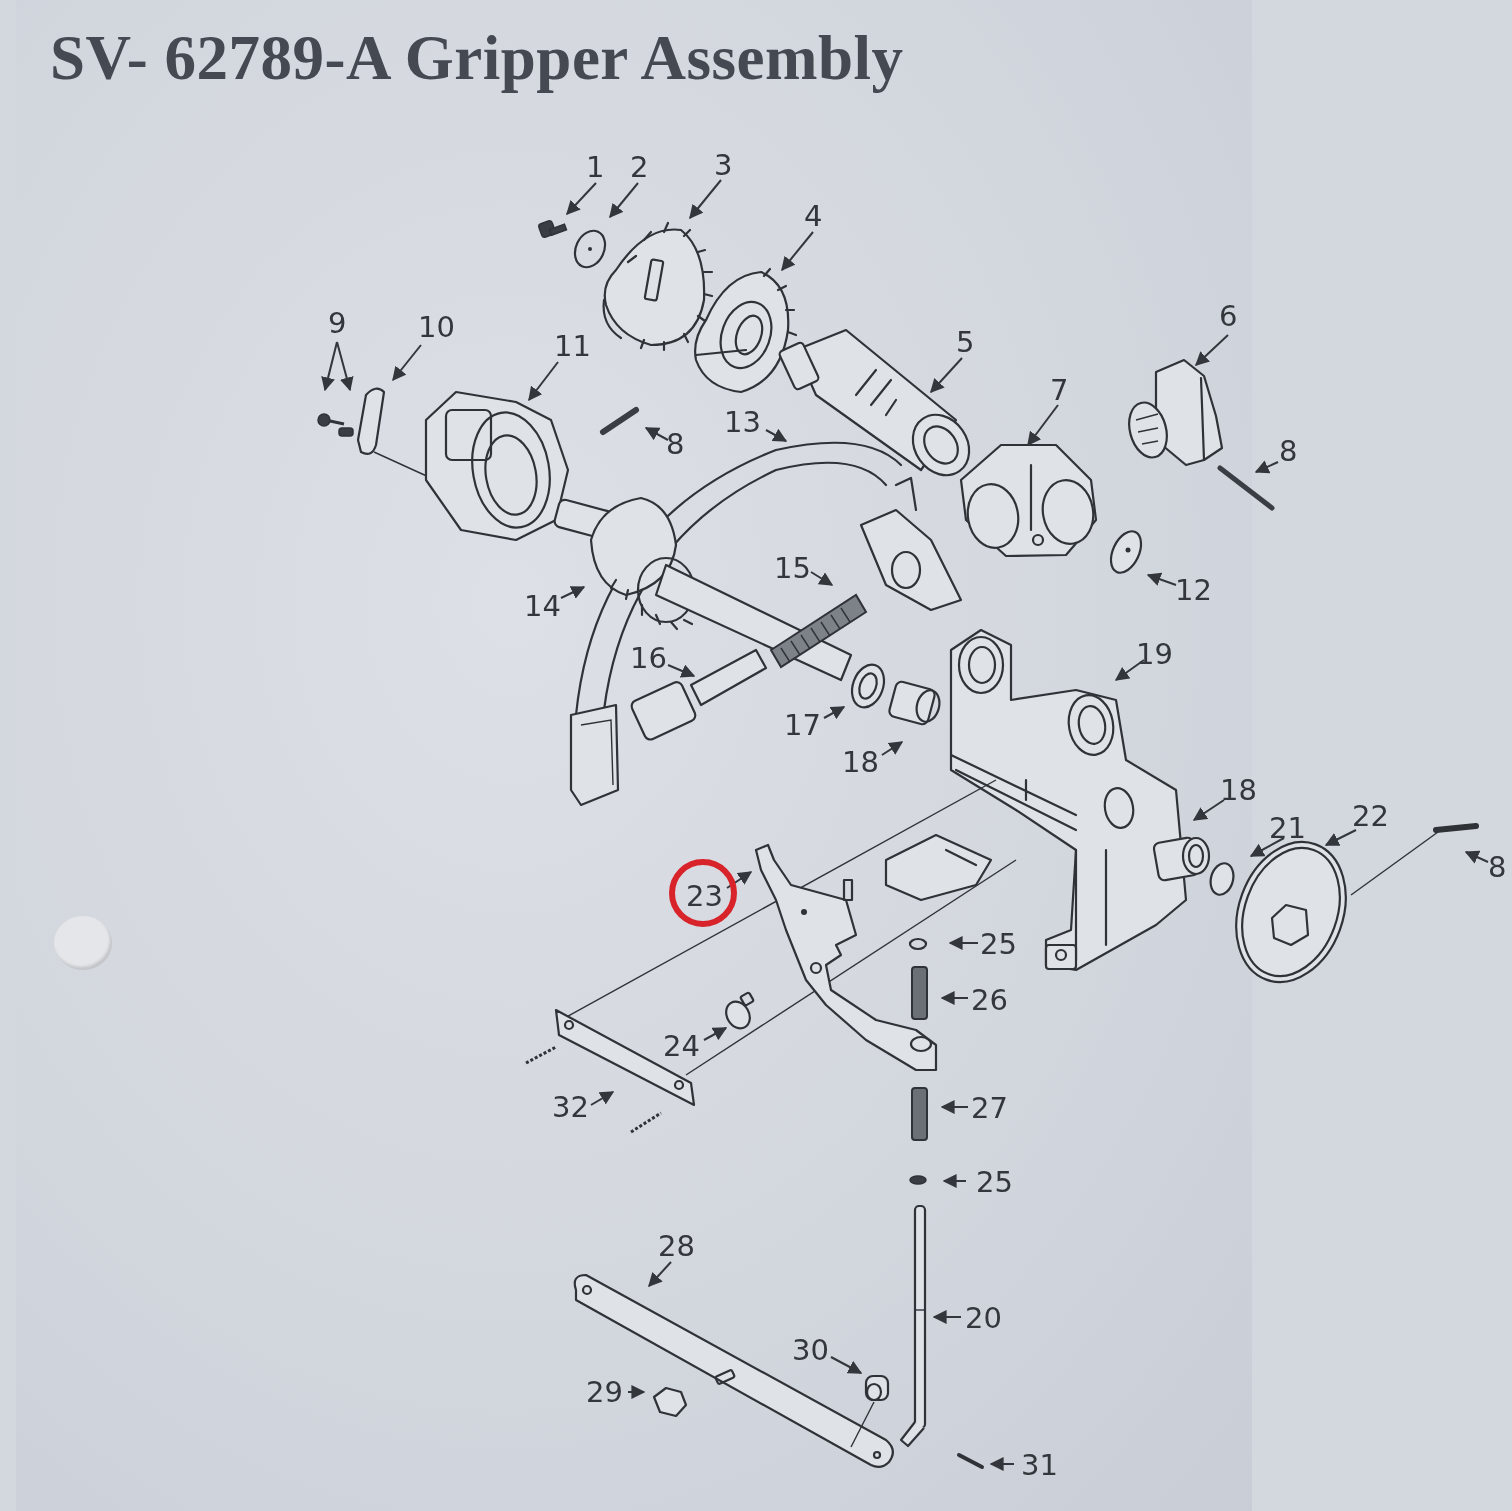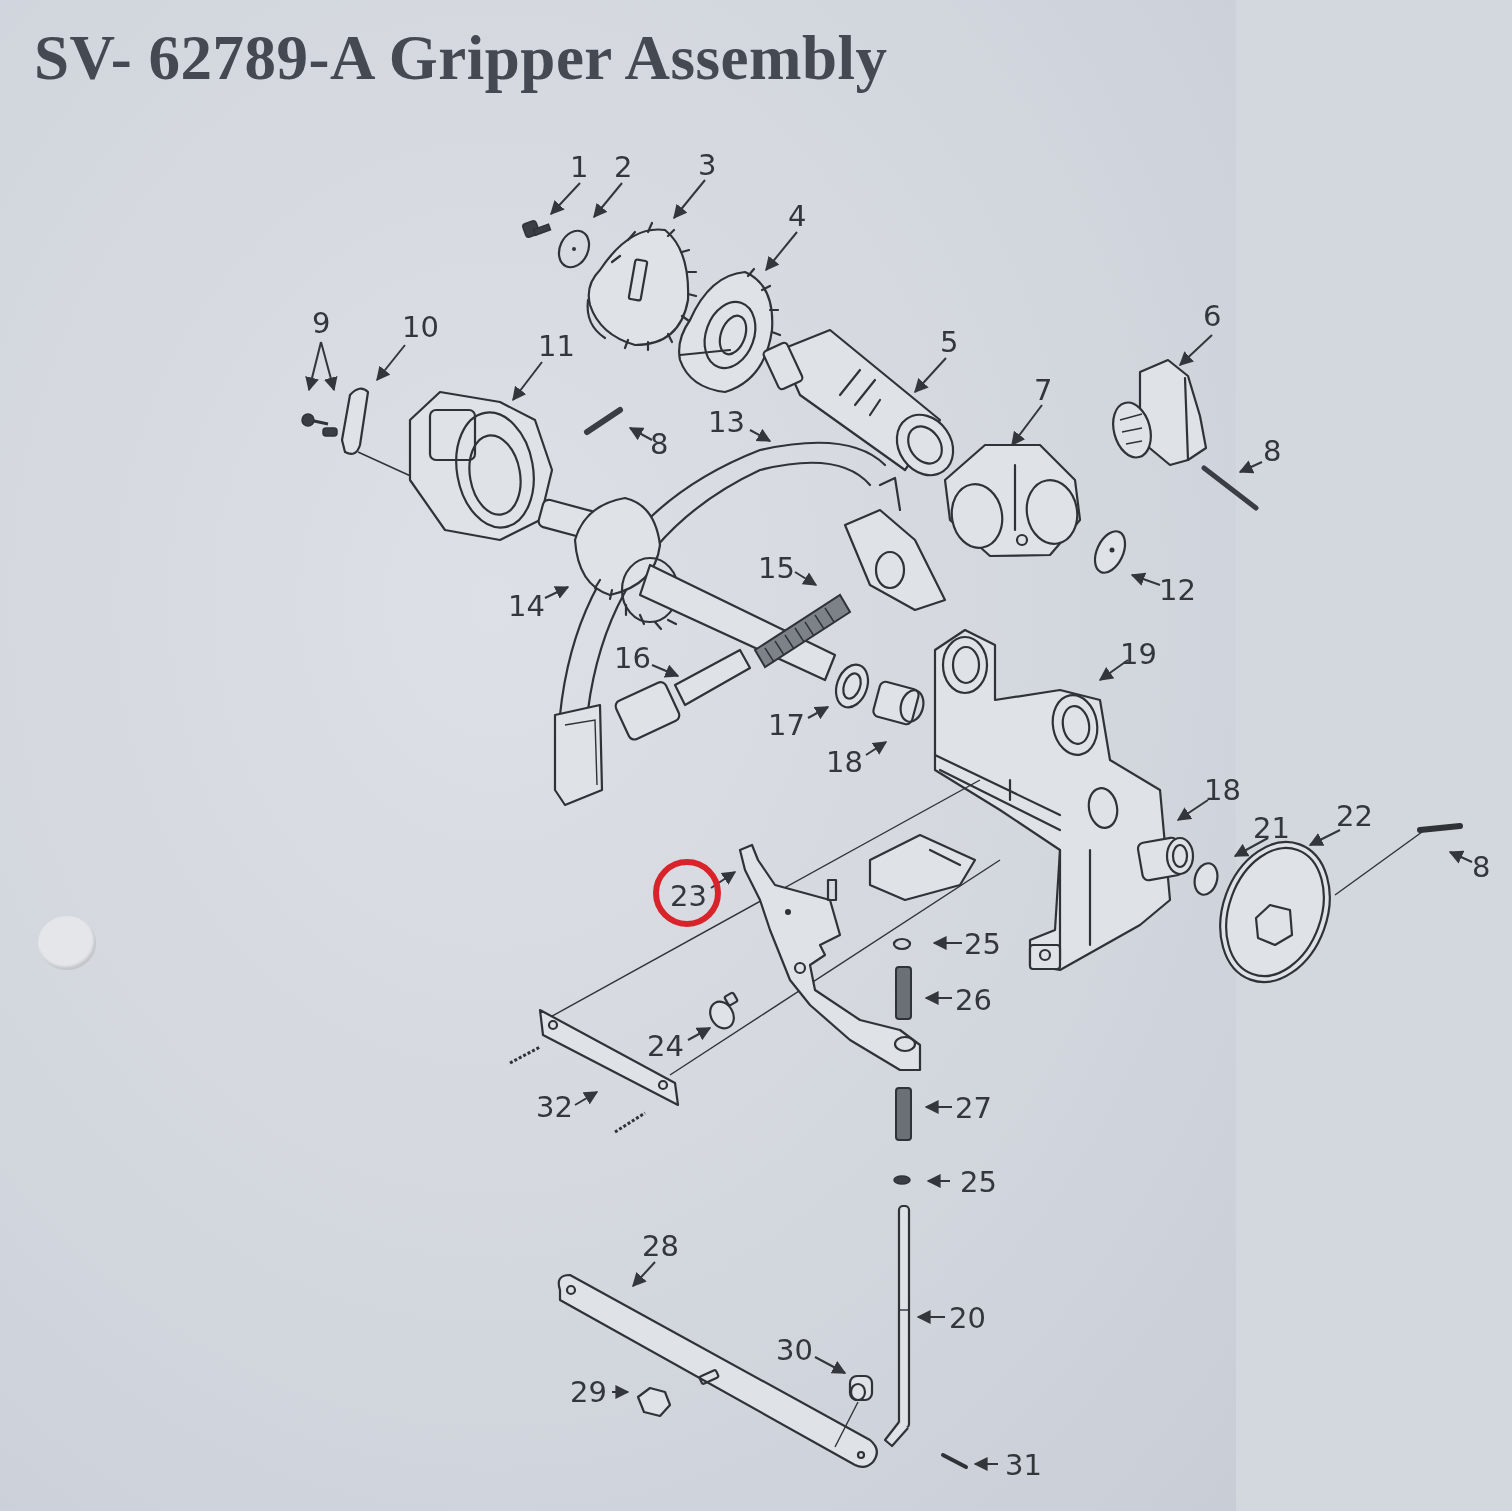--- a/index.html
+++ b/index.html
@@ -3,21 +3,21 @@
 <meta charset="utf-8">
 <style>
   html, body { margin: 0; padding: 0; }
   body {
     width: 1512px; height: 1511px; overflow: hidden;
     background: #d3d7de;
     font-family: "DejaVu Sans", sans-serif;
     position: relative;
   }
   .page {
-    position: absolute; left: 0; top: 0; width: 1236px; height: 1511px;
+    position: absolute; left: 16px; top: 0; width: 1236px; height: 1511px;
     background: radial-gradient(ellipse at 40% 40%, #dde0e6 0%, #d2d6dd 60%, #c9cdd5 100%);
   }
   .title {
     position: absolute; left: 34px; top: 22px;
     font-family: "Liberation Serif", "DejaVu Serif", serif;
     font-weight: bold; font-size: 63px; color: #454a52;
     letter-spacing: 0.5px; white-space: nowrap;
   }
   svg.diagram { position: absolute; left: 0; top: 0; }
   .part { fill: none; stroke: #2f3338; stroke-width: 2.2; stroke-linejoin: round; stroke-linecap: round; }

